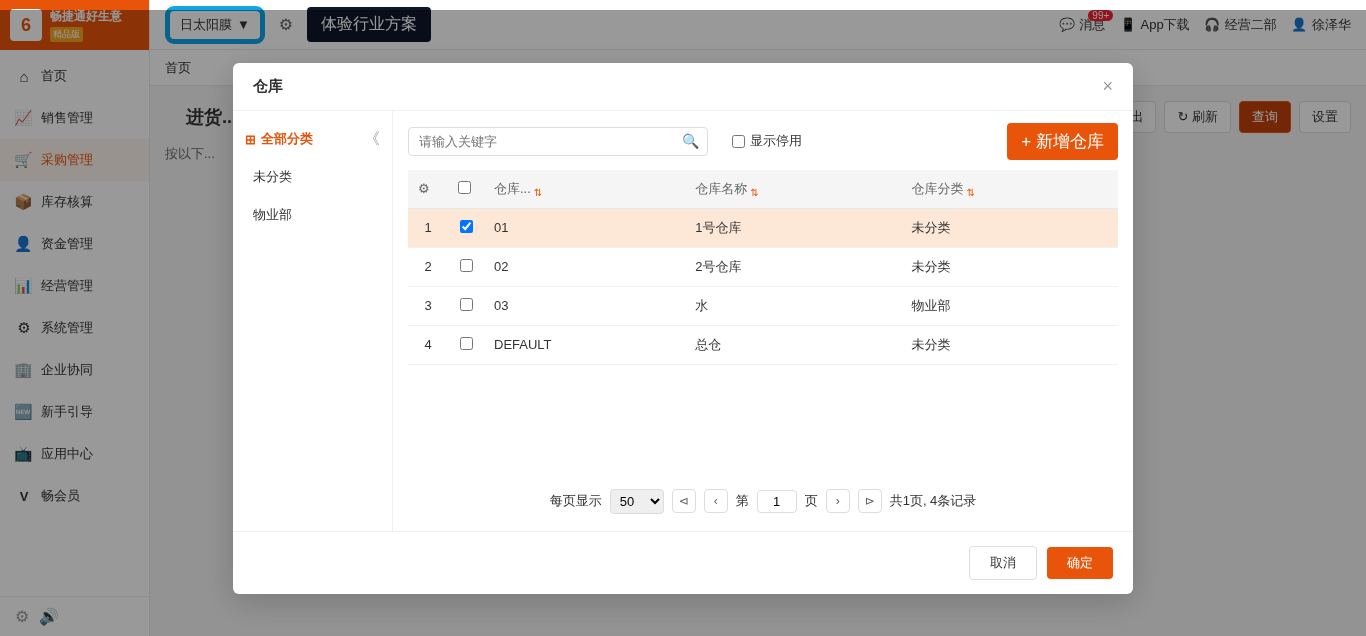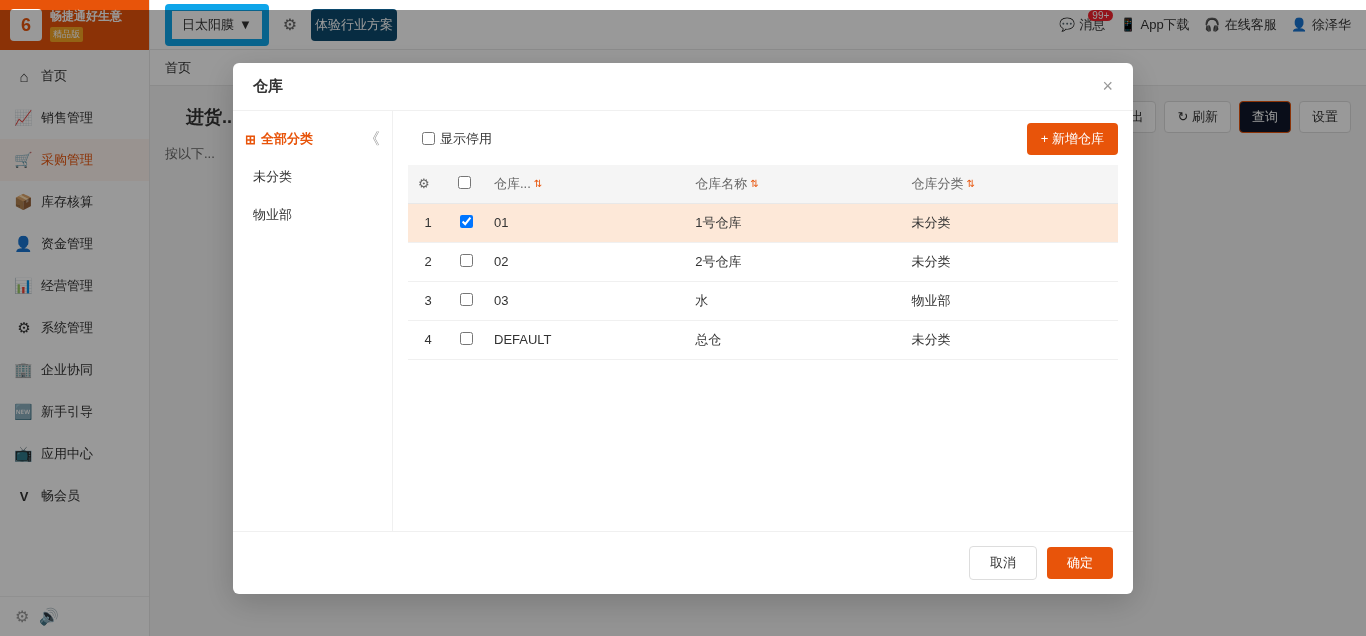--- a/index.html
+++ b/index.html
@@ -16,39 +16,39 @@
     .nav-icon { width: 18px; height: 18px; display: flex; align-items: center; justify-content: center; font-size: 15px; }
     .sidebar-bottom { padding: 10px 15px; display: flex; gap: 10px; border-top: 1px solid #f0f0f0; }
     .sidebar-bottom-icon { font-size: 16px; color: #999; cursor: pointer; }
 
     
     .main { flex: 1; display: flex; flex-direction: column; overflow: hidden; }
 
     
     .topbar { height: 50px; background: #fff; border-bottom: 1px solid #e8e8e8; display: flex; align-items: center; padding: 0 15px; gap: 10px; }
     .topbar-left { display: flex; align-items: center; gap: 5px; }
-    .dropdown-trigger { display: flex; align-items: center; gap: 5px; padding: 5px 10px; border: 7px solid #0ea5e9; border-radius: 4px; cursor: pointer; font-size: 13px; color: #333; }
+    .dropdown-trigger { display: flex; align-items: center; gap: 5px; padding: 5px 10px; border: 5px solid #0ea5e9; border-radius: 9px; cursor: pointer; font-size: 13px; color: #333; }
     .gear-btn { width: 32px; height: 32px; display: flex; align-items: center; justify-content: center; border-radius: 4px; cursor: pointer; color: #666; font-size: 16px; }
-    .trial-btn { background: #0c4a6e; color: #fff; border: none; padding: 7px 4px; border-radius: 4px; font-size: 13px; cursor: pointer; }
+    .trial-btn { background: #0f172a; color: #fff; border: none; padding: 7px 14px; border-radius: 4px; font-size: 16px; cursor: pointer; }
     .topbar-right { margin-left: auto; display: flex; align-items: center; gap: 15px; font-size: 13px; color: #333; }
     .notification { position: relative; display: flex; align-items: center; gap: 4px; cursor: pointer; }
     .badge { background: #f5222d; color: #fff; font-size: 10px; padding: 0 4px; border-radius: 8px; position: absolute; top: -6px; right: -8px; }
     .top-icon-item { display: flex; align-items: center; gap: 4px; cursor: pointer; color: #333; }
 
     
     .breadcrumb-bar { height: 36px; background: #fff; border-bottom: 1px solid #e8e8e8; display: flex; align-items: center; padding: 0 15px; gap: 5px; font-size: 13px; color: #999; }
     .breadcrumb-bar .current { color: #333; }
 
     
     .content { flex: 1; padding: 15px; background: #f5f5f5; position: relative; }
     .content-header { display: flex; align-items: center; justify-content: space-between; margin-bottom: 12px; }
     .content-title { font-size: 18px; font-weight: bold; color: #333; margin-left: 21px; }
     .content-actions { display: flex; gap: 8px; }
     .action-btn { padding: 6px 12px; border: 1px solid #ddd; background: #fff; border-radius: 4px; cursor: pointer; font-size: 13px; color: #333; display: flex; align-items: center; gap: 4px; }
-    .action-btn.primary { background: #0f172a; color: #fff; border-color: #e8540a; text-align: center; }
+    .action-btn.primary { background: #c2410c; color: #fff; border-color: #e8540a; text-align: center; }
     .filter-bar { display: flex; align-items: center; gap: 10px; margin-bottom: 10px; font-size: 13px; color: #666; }
 
     
     .overlay { position: fixed; top: 10px; left: 0; width: 100%; height: 100%; background: rgba(0,0,0,0.4); z-index: 100; display: flex; align-items: center; justify-content: center; }
 
     
     .modal { background: #fff; border-radius: 6px; width: 900px; max-width: 95vw; box-shadow: 0 8px 32px rgba(0,0,0,0.18); overflow: hidden; }
     .modal-header { display: flex; align-items: center; justify-content: space-between; padding: 14px 20px; border-bottom: 1px solid #f0f0f0; }
     .modal-title { font-size: 15px; font-weight: bold; color: #333; }
     .modal-close { font-size: 18px; color: #999; cursor: pointer; line-height: 1; }
@@ -62,31 +62,31 @@
     .cat-item { padding: 10px 20px; font-size: 13px; color: #333; cursor: pointer; }
 
     
     .table-area { flex: 1; display: flex; flex-direction: column; padding: 12px 15px; }
     .table-toolbar { display: flex; align-items: center; gap: 10px; margin-bottom: 10px; }
     .search-input-wrap { flex: 1; max-width: 300px; position: relative; }
     .search-input { width: 100%; padding: 6px 30px 6px 10px; border: 1px solid #ddd; border-radius: 4px; font-size: 13px; outline: none; }
     .search-icon { position: absolute; right: 8px; top: 50%; transform: translateY(-50%); color: #999; font-size: 14px; cursor: pointer; }
     .show-disabled { display: flex; align-items: center; gap: 5px; font-size: 13px; color: #333; padding-left: 14px; }
     .show-disabled input[type=checkbox] { cursor: pointer; }
-    .add-btn { margin-left: auto; background: #e8540a; color: #fff; border: none; padding: 7px 14px; border-radius: 4px; font-size: 13px; cursor: pointer; }
+    .add-btn { margin-left: auto; background: #e8540a; color: #fff; border: none; padding: 7px 14px; border-radius: 4px; font-size: 17px; cursor: pointer; }
 
     
     .data-table { width: 100%; border-collapse: collapse; font-size: 13px; }
     .data-table th { background: #f5f5f5; padding: 10px 10px; text-align: left; color: #666; font-weight: normal; border-bottom: 1px solid #e8e8e8; }
     .data-table td { padding: 10px 10px; border-bottom: 1px solid #f0f0f0; color: #333; }
     .data-table tr.highlighted td { background: #fde8d8; }
     .th-gear { width: 40px; text-align: center; }
     .th-check { width: 36px; text-align: center; }
     .td-center { text-align: center; }
-    .col-sort { display: flex; align-items: center; gap: 3px; cursor: pointer; }
+    .col-sort { display: flex; align-items: flex-end; gap: 3px; cursor: pointer; }
     .sort-icon { font-size: 10px; color: #e8540a; }
 
     
     .pagination { display: flex; align-items: center; justify-content: center; gap: 8px; padding: 12px 0 5px; font-size: 13px; color: #333; }
     .page-size-select { border: 1px solid #ddd; border-radius: 4px; padding: 3px 5px; font-size: 13px; }
     .page-btn { width: 24px; height: 24px; display: flex; align-items: center; justify-content: center; border: 1px solid #ddd; border-radius: 4px; cursor: pointer; color: #666; background: #fff; font-size: 12px; }
     .page-input { width: 40px; border: 1px solid #ddd; border-radius: 4px; padding: 3px 5px; text-align: center; font-size: 13px; }
 
     
     .modal-footer { display: flex; align-items: center; justify-content: flex-end; gap: 10px; padding: 14px 20px; border-top: 1px solid #f0f0f0; }
@@ -172,21 +172,21 @@
         <span>💬</span>
         <span>消息</span>
         <span class="badge">99+</span>
       </div>
       <div class="top-icon-item">
         <span>📱</span>
         <span>App下载</span>
       </div>
       <div class="top-icon-item">
         <span>🎧</span>
-        <span>在线客服</span>
+        <span>经营二部</span>
       </div>
       <div class="top-icon-item">
         <span>👤</span>
         <span>徐泽华</span>
       </div>
     </div>
   </div>
 
   <div class="breadcrumb-bar">
     <span class="current">首页</span>
@@ -227,20 +227,24 @@
           </div>
           <span class="cat-collapse">《</span>
         </div>
         <div class="cat-item">未分类</div>
         <div class="cat-item">物业部</div>
       </div>
 
       <div class="table-area">
 
         <div class="table-toolbar">
+          <div class="search-input-wrap">
+            <input class="search-input" type="text" placeholder="请输入关键字" style="">
+            <span class="search-icon">🔍</span>
+          </div>
           <label class="show-disabled">
             <input type="checkbox" style="">
             <span>显示停用</span>
           </label>
           <button class="add-btn">+ 新增仓库</button>
         </div>
 
         <div style="flex:1;overflow-y:auto;">
           <table class="data-table">
             <thead>
@@ -297,20 +301,37 @@
       <td class="td-center">4</td>
       <td class="td-center"><input type="checkbox" style=""></td>
       <td>DEFAULT</td>
       <td>总仓</td>
       <td>未分类</td>
     </tr>
               </tbody>
           </table>
         </div>
 
+        <div class="pagination">
+          <span>每页显示</span>
+          <select class="page-size-select">
+            <option>50</option>
+            <option>10</option>
+            <option>20</option>
+            <option>100</option>
+          </select>
+          <div class="page-btn">⊲</div>
+          <div class="page-btn">‹</div>
+          <span>第</span>
+          <input class="page-input" type="text" value="1" style="">
+          <span>页</span>
+          <div class="page-btn">›</div>
+          <div class="page-btn">⊳</div>
+          <span>共1页, 4条记录</span>
+        </div>
       </div>
     </div>
 
     <div class="modal-footer">
       <button class="cancel-btn">取消</button>
       <button class="confirm-btn">确定</button>
     </div>
   </div>
 </div>
 

